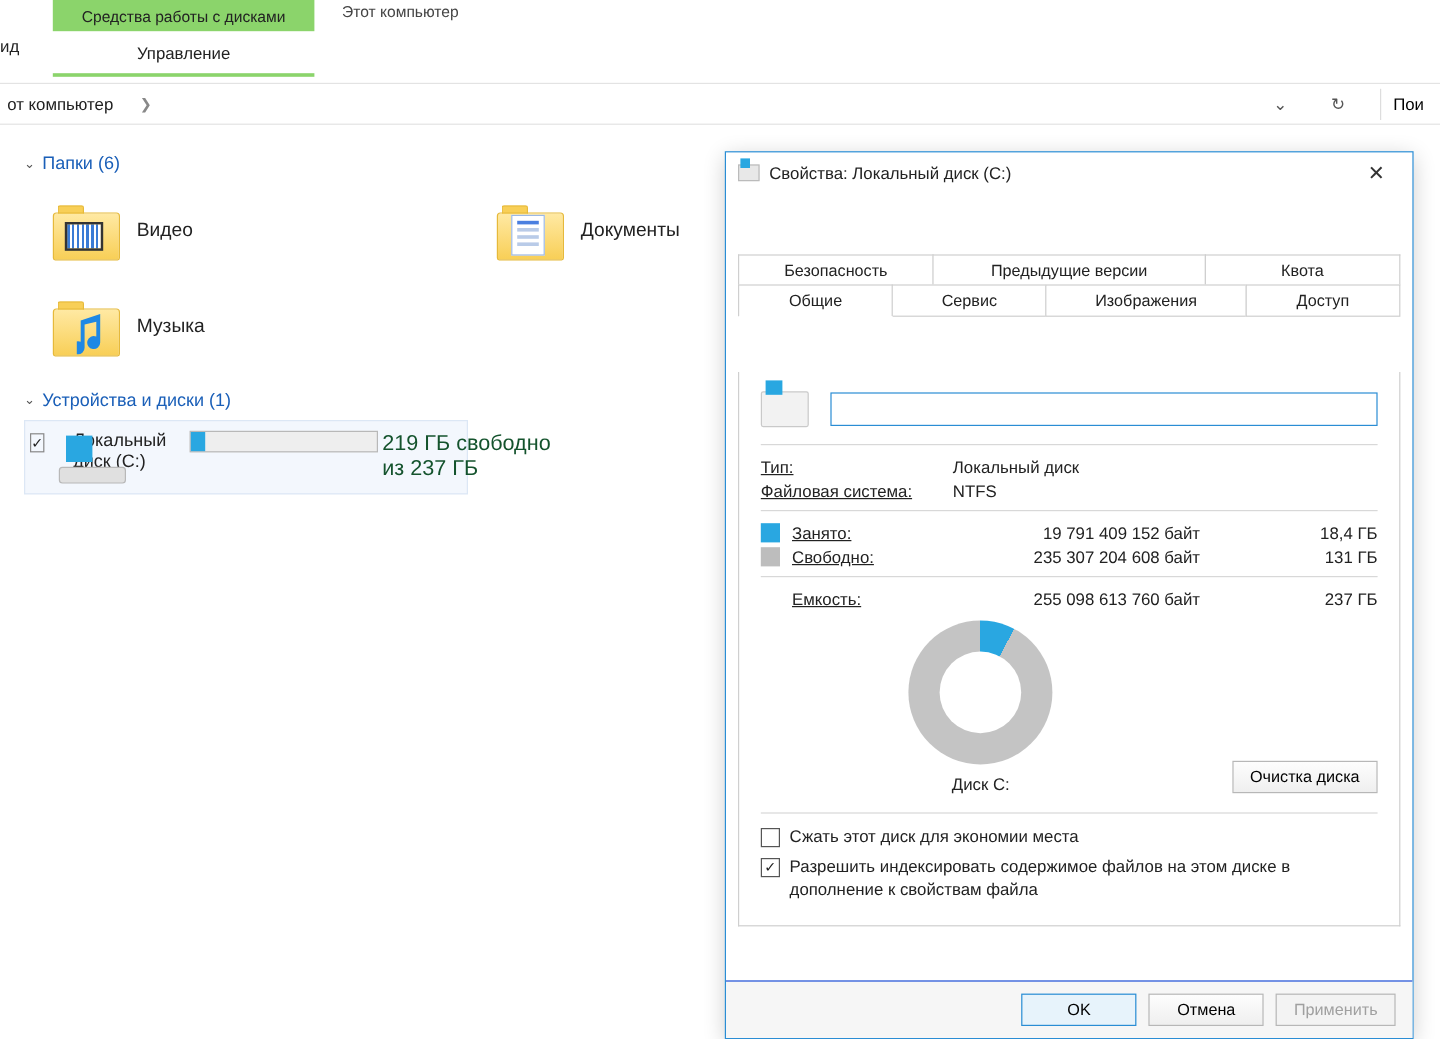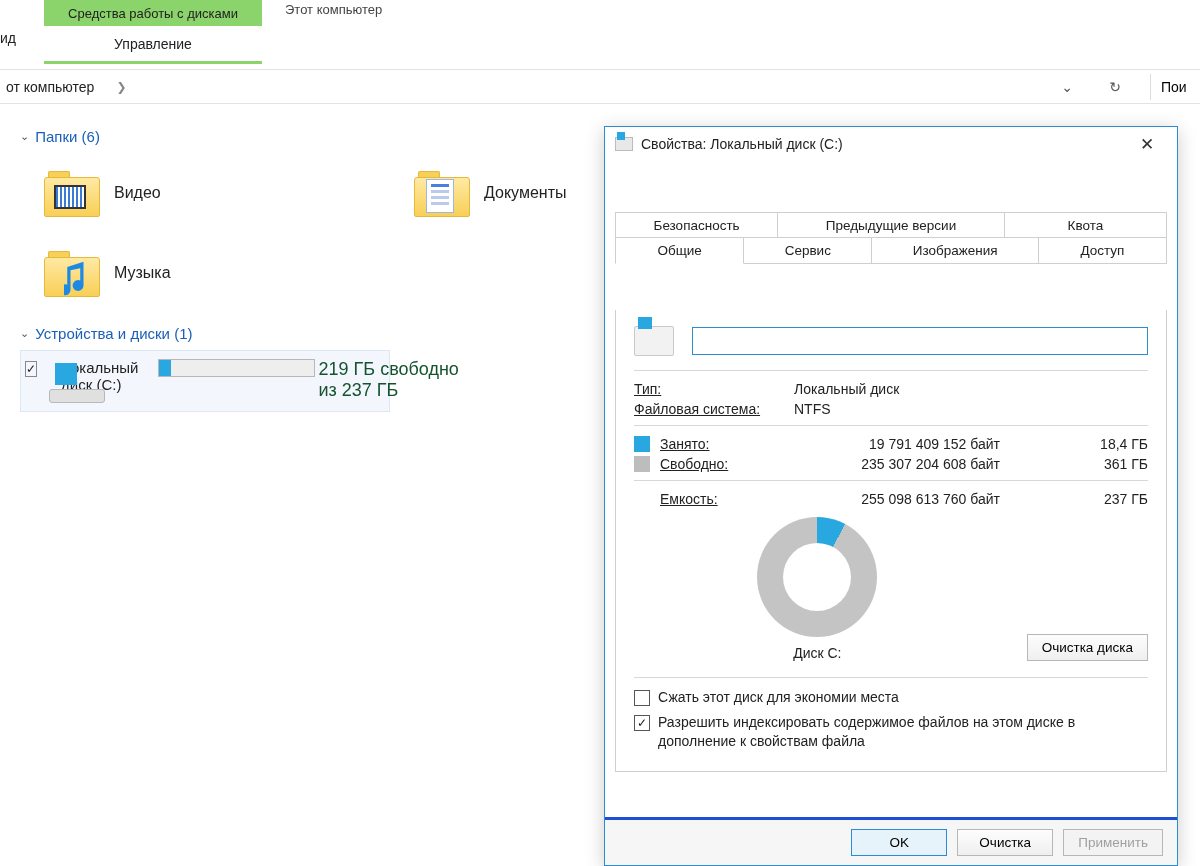--- a/index.html
+++ b/index.html
@@ -86,21 +86,21 @@
   .pie { width:120px; height:120px; border-radius:50%; background:conic-gradient(#29a7e1 0 28deg, #c4c4c4 28deg 360deg); position:relative; }
   .pie::after{content:"";position:absolute;inset:26px;background:#fff;border-radius:50%;}
   .pie-label{font-size:14px;}
   .btn { border:1px solid #b7b7b7; background:linear-gradient(#fdfdfd,#efefef); font-size:13.5px; padding:5px 14px; }
   .btn.primary{border:1px solid #2a8dd4;background:#e7f3fb;}
   .btn.disabled{color:#a0a0a0;background:#f3f3f3;}
 
   .check-row{display:flex;align-items:flex-start;gap:8px;font-size:14px;margin:6px 0;line-height:1.35;}
   .chk{width:16px;height:16px;border:1px solid #555;flex:none;display:flex;align-items:center;justify-content:center;font-size:12px;margin-top:2px;}
 
-  .dlg-footer{height:48px;border-top:3px solid #1d4ed8;display:flex;align-items:center;justify-content:flex-end;gap:10px;padding:12px 14px;background:#f6f6f6;}
+  .dlg-footer{height:48px;border-top:1px solid #1d4ed8;display:flex;align-items:center;justify-content:flex-end;gap:10px;padding:12px 14px;background:#f6f6f6;}
   .dlg-footer .btn{min-width:96px;}
 </style>
 </head>
 <body>
 
 <div class="ribbon">
   <div class="ribbon-id">ид</div>
   <div class="ribbon-context">Средства работы с дисками</div>
   <div class="ribbon-title">Этот компьютер</div>
   <div class="ribbon-manage">Управление</div>
@@ -220,21 +220,21 @@
     <div class="kv">
       <span class="sq" style="background:#29a7e1"></span>
       <span class="k" style="width:130px">Занято:</span>
       <span class="v1">19 791 409 152 байт</span>
       <span class="v2">18,4 ГБ</span>
     </div>
     <div class="kv">
       <span class="sq" style="background:#bdbdbd"></span>
       <span class="k" style="width:130px">Свободно:</span>
       <span class="v1">235 307 204 608 байт</span>
-      <span class="v2">361 ГБ</span>
+      <span class="v2">131 ГБ</span>
     </div>
     <hr class="sep">
     <div class="kv">
       <span class="sq"></span>
       <span class="k" style="width:130px">Емкость:</span>
       <span class="v1">255 098 613 760 байт</span>
       <span class="v2">237 ГБ</span>
     </div>
 
     <div class="pie-wrap">
@@ -252,16 +252,16 @@
       <div>Сжать этот диск для экономии места</div>
     </div>
     <div class="check-row">
       <div class="chk">✓</div>
       <div>Разрешить индексировать содержимое файлов на этом диске в дополнение к свойствам файла</div>
     </div>
   </div>
 
   <div class="dlg-footer">
     <button class="btn primary">OK</button>
-    <button class="btn">Очистка</button>
+    <button class="btn">Отмена</button>
     <button class="btn disabled">Применить</button>
   </div>
 </div>
 
 </body></html>

